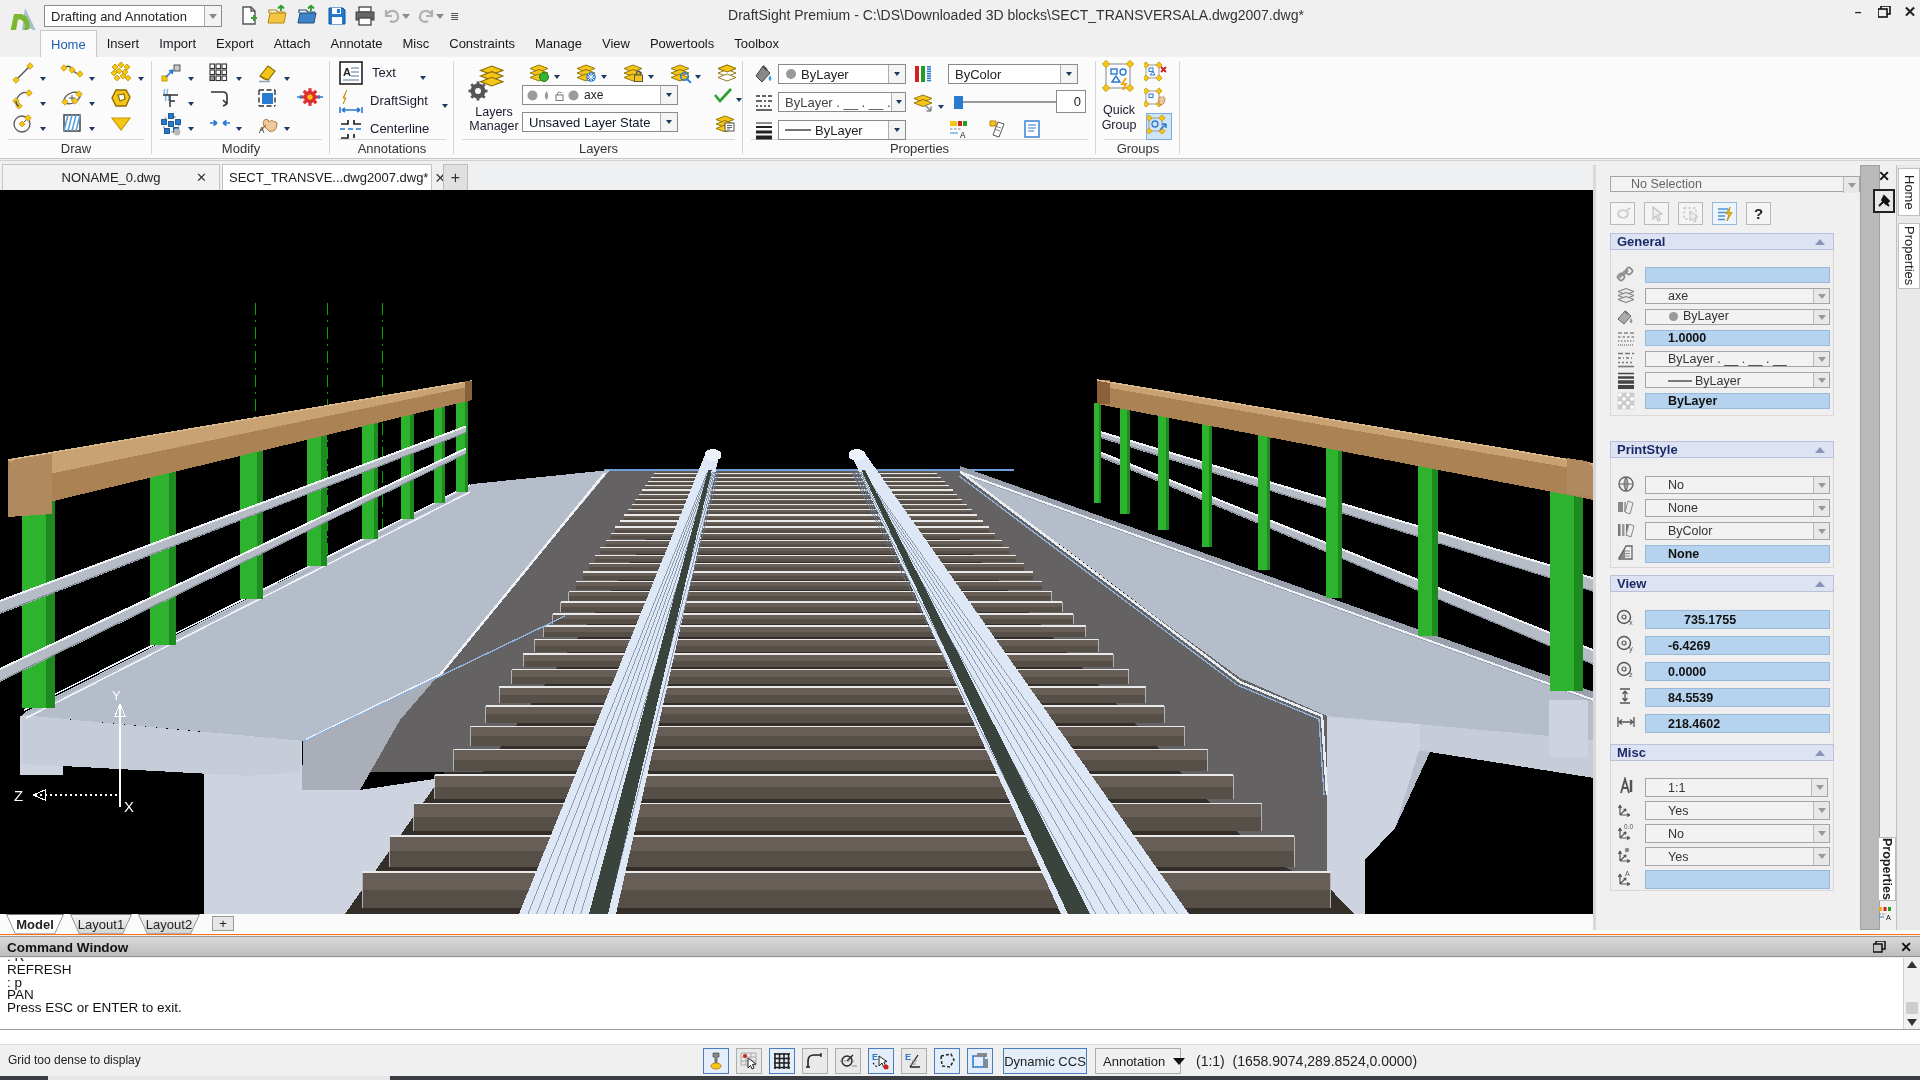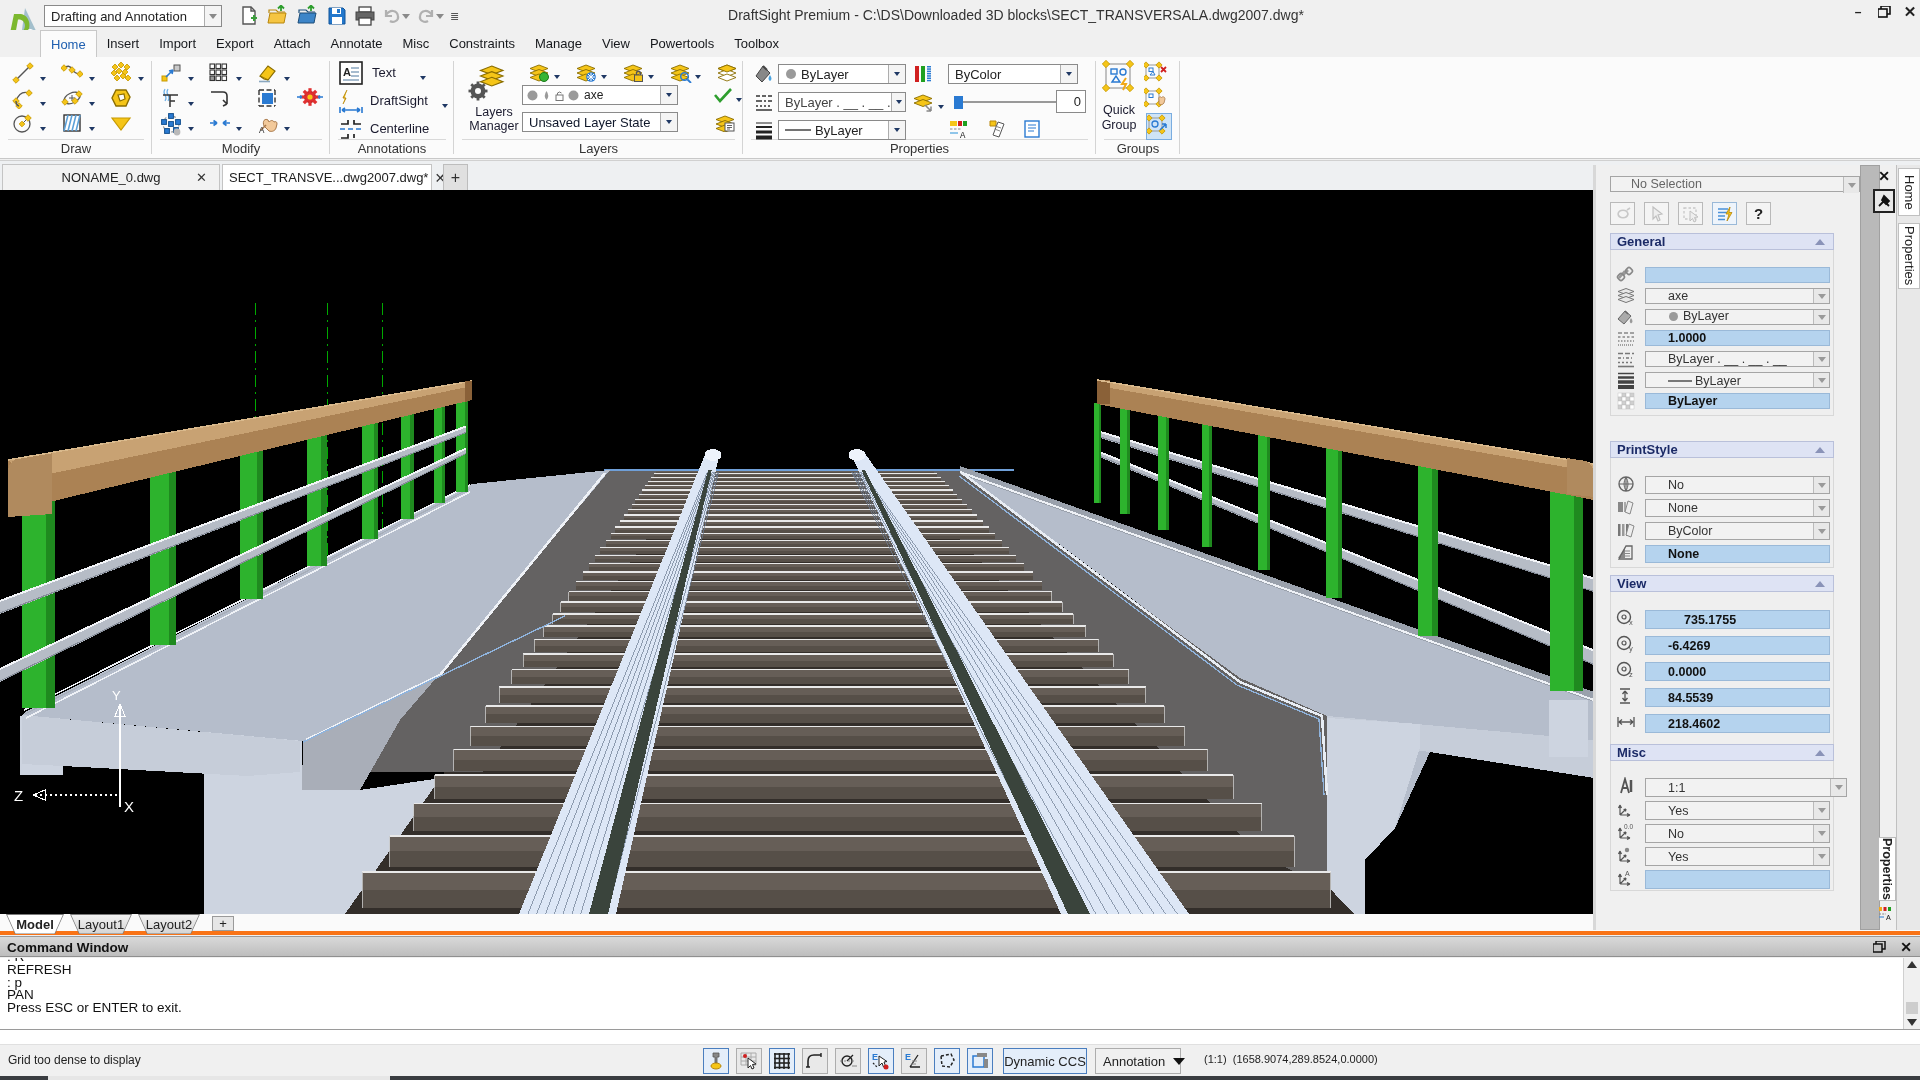--- a/index.html
+++ b/index.html
@@ -23,21 +23,21 @@
 .rgroup .glabel { position:absolute; bottom:2px; left:0; right:0; text-align:center; font-size:13px; color:#333; }
 .rgroup .gsep { position:absolute; right:0; top:4px; bottom:4px; width:1px; background:#d4d4d4; }
 .rgroup .gline { position:absolute; bottom:18px; left:8px; right:8px; height:1px; background:#d9d9d9; }
 .dd { width:0; height:0; border-left:3.5px solid transparent; border-right:3.5px solid transparent; border-top:4.5px solid #1f3864; display:inline-block; }
 
 #doctabs { left:0; top:160px; width:1920px; height:30px; background:#eef0f2; border-top:1px solid #d0d0d0; }
 .dtab { position:absolute; top:3px; height:27px; display:flex; align-items:center; font-size:13px; }
 
 #viewport { left:0; top:190px; width:1594px; height:724px; background:#000; }
 
-#modeltabs { left:0; top:914px; width:1920px; height:21px; background:#fafafa; border-bottom:4px solid #f97316; }
+#modeltabs { left:0; top:914px; width:1920px; height:21px; background:#fafafa; border-bottom:1px solid #f97316; }
 
 #cmdtitle { left:0; top:936px; width:1920px; height:21px; background:linear-gradient(#d9d9d9,#bdbdbd); border-top:1px solid #9a9a9a; border-bottom:1px solid #8f8f8f; }
 #cmdtext { left:0; top:958px; width:1920px; height:72px; background:#fff; border-bottom:1px solid #9a9a9a; font-size:13.5px; color:#111; line-height:12.8px; overflow:hidden; }
 
 #statusbar { left:0; top:1044px; width:1920px; height:33px; background:#f0f0f0; border-top:1px solid #e0e0e0; }
 #whitegap { left:0; top:1030px; width:1920px; height:14px; background:#fff; }
 #taskstrip { left:0; top:1076px; width:1920px; height:4px; background:#3a3d41; }
 #taskstrip2 { left:48px; top:1076px; width:342px; height:4px; background:#e6e6e6; }
 
 #propwrap { left:1596px; top:165px; width:300px; height:765px; background:#f0f0f0; }
@@ -920,21 +920,21 @@
     </span>
 <span style="position:absolute;left:967px;top:3px;width:26px;height:26px;background:#e4eefa;border:1.5px solid #4a7ebf;display:flex;align-items:center;justify-content:center;">
       <svg width="20" height="20" viewBox="0 0 20 20">
         <rect x="3" y="5" width="11" height="11" fill="none" stroke="#2a7ad2" stroke-width="1.5"></rect>
         <rect x="7" y="2" width="10" height="4" fill="#888"></rect>
         <rect x="14" y="8" width="4" height="9" fill="#888"></rect>
       </svg>
     </span>
 <span style="position:absolute;left:1003px;top:3px;width:84px;height:26px;background:#e4eefa;border:1.5px solid #4a7ebf;display:flex;align-items:center;justify-content:center;font-size:13px;color:#222;">Dynamic CCS</span>
 <span style="position:absolute;left:1095px;top:3px;width:86px;height:26px;background:#f0f0f0;border:1px solid #adadad;display:flex;align-items:center;font-size:13px;color:#222;padding-left:7px;">Annotation<span style="margin-left:8px;width:0;height:0;border-left:6px solid transparent;border-right:6px solid transparent;border-top:7px solid #111;"></span></span>
-<span style="position:absolute;left:1196px;top:8px;font-size:11px;color:#222;margin-left:8px;">(1:1)&nbsp;&nbsp;(1658.9074,289.8524,0.0000)</span>
+<span style="position:absolute;left:1196px;top:8px;font-size:14px;color:#222;">(1:1)&nbsp;&nbsp;(1658.9074,289.8524,0.0000)</span>
 </div>
 <div id="whitegap" class="abs"></div>
 <div id="taskstrip" class="abs"></div>
 <div id="taskstrip2" class="abs"></div>
 <div id="propwrap" class="abs">
 <div style="position:absolute;left:-3px;top:0;width:3px;height:765px;background:#d8d8d8;"></div>
 <div class="field" style="left:14px;top:11px;width:250px;color:#666;">No Selection<span class="fa" style="height:16px;">
         <span style="width:0;height:0;border-left:4px solid transparent;border-right:4px solid transparent;border-top:5px solid #999;"></span>
       </span></div>
 <span style="position:absolute;width:25px;height:23px;border:1px solid #b9b9b9;background:#f4f4f4;display:flex;align-items:center;justify-content:center;left:14px;top:37px;">
@@ -1132,21 +1132,21 @@
       </svg></span>
 <div class="field blue" style="left:49px;top:549px;width:185px;height:19px;">
       <span style="padding-left:2px;font-weight:bold;">218.4602</span>
     </div>
 <div class="sechdr" style="top:579px;">Misc<span style="position:absolute;right:8px;width:0;height:0;border-left:5px solid transparent;border-right:5px solid transparent;border-bottom:6px solid #8a93b8;"></span></div>
 <div style="position:absolute;left:14px;top:596px;width:224px;height:130px;background:#efefef;border:1px solid #d8d8d8;border-top:none;"></div>
 <span style="position:absolute;left:20px;top:612px;"><svg width="20" height="18" viewBox="0 0 20 18">
         <path d="M5,16 L9,2 L13,16 M6.5,11 L11.5,11" stroke="#555" stroke-width="1.8" fill="none"></path>
         <path d="M15,3 L15,15" stroke="#555" stroke-width="2.5"></path>
       </svg></span>
-<div class="field" style="left:49px;top:613px;width:202px;height:19px;">
+<div class="field" style="left:49px;top:613px;width:183px;height:19px;">
       <span style="padding-left:2px;">1:1</span>
       <span class="fa" style="height:17px;">
         <span style="width:0;height:0;border-left:4px solid transparent;border-right:4px solid transparent;border-top:5px solid #999;display:inline-block;"></span>
       </span>
     </div>
 <span style="position:absolute;left:20px;top:635px;"><svg width="20" height="18" viewBox="0 0 20 18">
         <path d="M4,15 L4,5 M4,5 L2.5,8 M4,5 L5.5,8 M4,15 L14,15 M14,15 L11,13.5 M14,15 L11,16.5 M4,15 L10,9 M10,9 L7.5,9.5 M10,9 L9.5,11.5" stroke="#555" stroke-width="1.2" fill="none"></path>
       </svg></span>
 <div class="field" style="left:49px;top:636px;width:185px;height:19px;">
       <span style="padding-left:2px;">Yes</span>

